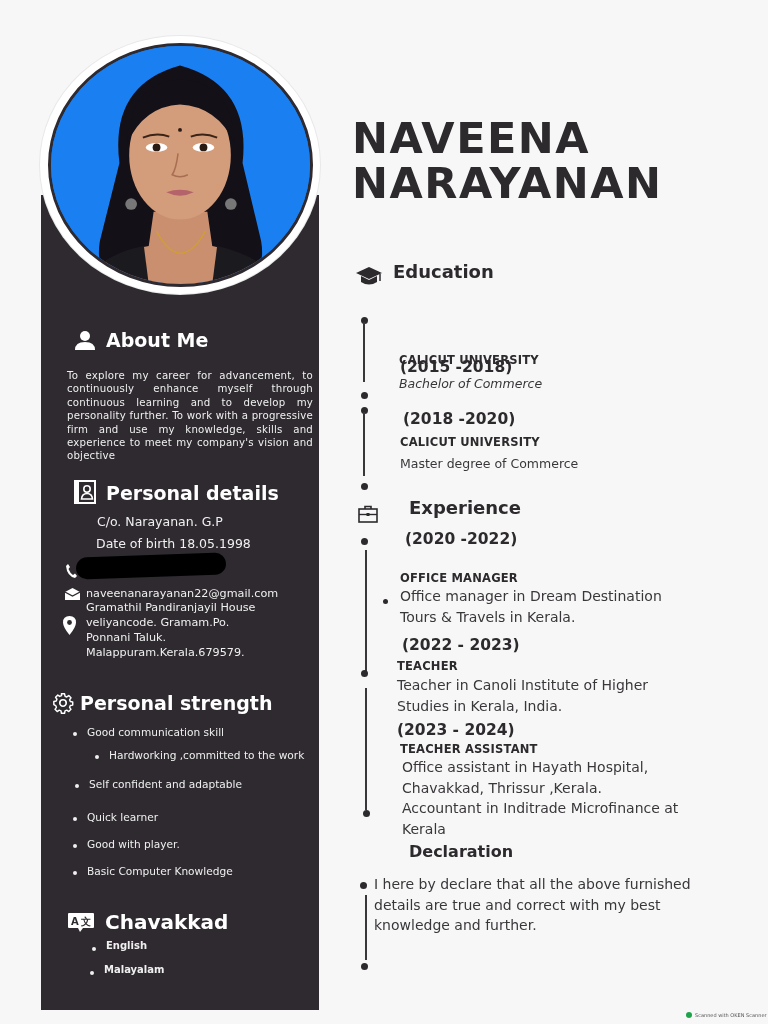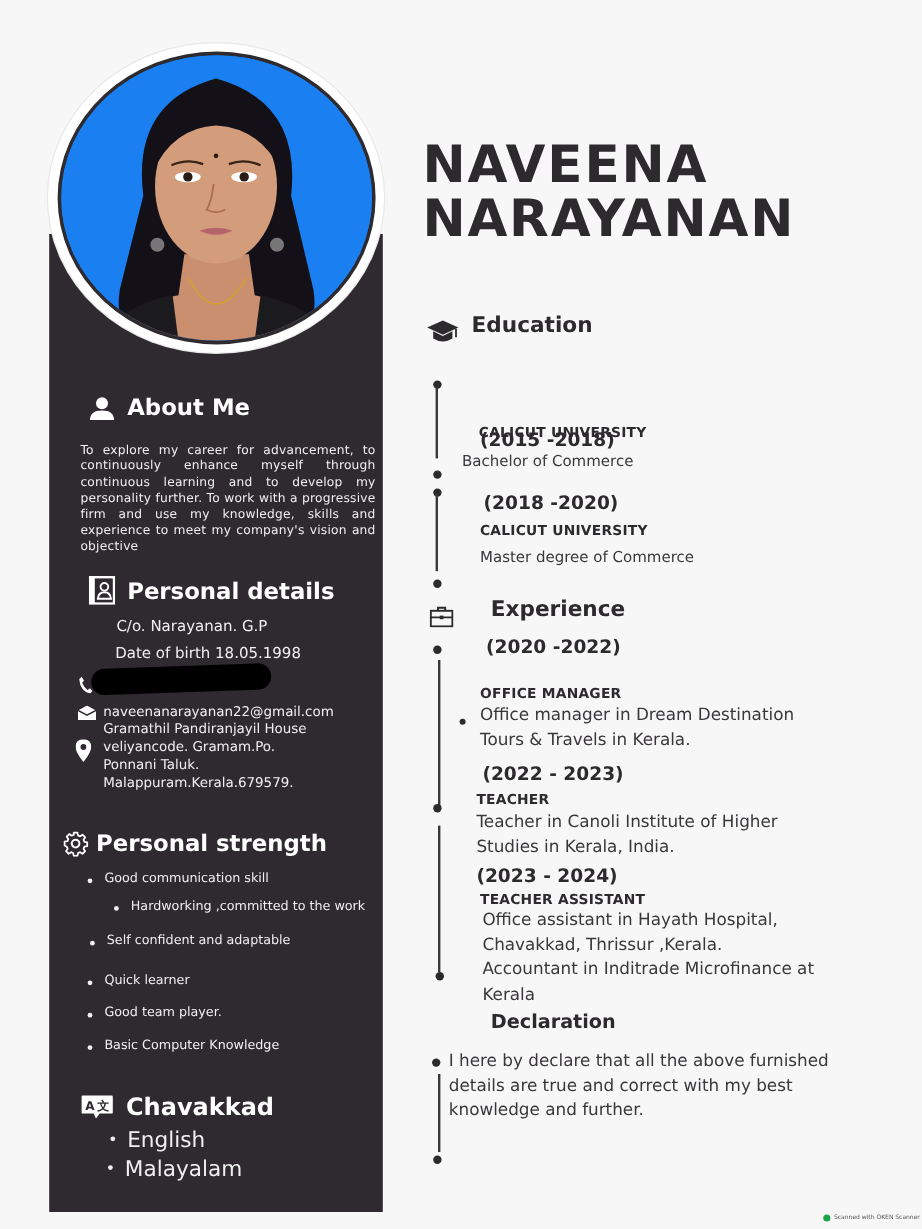--- a/index.html
+++ b/index.html
@@ -48,21 +48,21 @@
       background: #000; border-radius: 12px; transform: rotate(-2deg);
     }
     .bullet-list { position: absolute; list-style: none; }
     .bullet-list li {
       position: absolute; font-size: 10.6px; color: #f0f0f0; white-space: nowrap;
     }
     .bullet-list li::before {
       content: ""; position: absolute; left: -14px; top: 6px; width: 4px; height: 4px;
       border-radius: 50%; background: #f0f0f0;
     }
-    .lang-list li { font-size: 18px; }
+    .lang-list li { font-size: 10px; font-weight: bold; }
     .lang-list li::before { top: 7px; }
 
     
     .name {
       position: absolute; left: 352px; top: 116px; font-weight: bold;
       font-size: 43px; line-height: 45px; letter-spacing: 1.5px; color: #2d2a2e;
     }
     .main-heading {
       position: absolute; font-weight: bold; font-size: 18px; color: #2d2a2e;
     }
@@ -174,21 +174,21 @@
         <path d="M10.3 2h3.4l.5 2.6 1.9.8 2.2-1.5 2.4 2.4-1.5 2.2.8 1.9 2.6.5v3.4l-2.6.5-.8 1.9 1.5 2.2-2.4 2.4-2.2-1.5-1.9.8-.5 2.6h-3.4l-.5-2.6-1.9-.8-2.2 1.5-2.4-2.4 1.5-2.2-.8-1.9L2 13.7v-3.4l2.6-.5.8-1.9-1.5-2.2 2.4-2.4 2.2 1.5 1.9-.8z" fill="none" stroke="#fff" stroke-width="1.6" stroke-linejoin="round"></path>
       </svg>
   </span>
   <span>Personal strength</span>
 </div>
 <ul class="bullet-list" style="left:0; top:0;">
   <li style="left:87px; top:726px;">Good communication skill</li>
   <li style="left:87px; top:749px;margin-left:22px;">Hardworking ,committed to the work</li>
   <li style="left:89px; top:778px;">Self confident and adaptable</li>
   <li style="left:87px; top:811px;">Quick learner</li>
-  <li style="left:87px; top:838px;">Good team player.</li>
+  <li style="left:87px; top:838px;">Good with player.</li>
   <li style="left:87px; top:865px;">Basic Computer Knowledge</li>
 </ul>
 
 <div class="side-heading" style="left:67px; top:910px; font-size:20px;">
   <span class="icn">
     <svg width="28" height="22" viewBox="0 0 28 22">
         <path d="M2 1 H26 Q27 1 27 2 V15 Q27 16 26 16 H16 L13 20 L11 16 H2 Q1 16 1 15 V2 Q1 1 2 1 Z" fill="#fff"></path>
         <text x="4" y="13" font-size="10" font-weight="bold" fill="#2e2a2f" font-family="DejaVu Sans, sans-serif">A</text>
         <text x="14" y="13" font-size="10" font-weight="bold" fill="#2e2a2f" font-family="DejaVu Sans, sans-serif">文</text>
       </svg>
@@ -216,21 +216,21 @@
 
 <div class="dot" style="left:361px; top:317px;"></div>
 <div class="vline" style="left:363px; top:322px; height:60px;"></div>
 <div class="dot" style="left:361px; top:392px;"></div>
 <div class="dot" style="left:361px; top:407px;"></div>
 <div class="vline" style="left:363px; top:412px; height:64px;"></div>
 <div class="dot" style="left:361px; top:483px;"></div>
 
 <div class="year" style="left:400px; top:330px;margin-top:28px;">(2015 -2018)</div>
 <div class="inst" style="left:399px; top:353px;">CALICUT UNIVERSITY</div>
-<div class="desc" style="left:385px; top:376px;">Bachelor of Commerce</div>
+<div class="desc" style="left:399px; top:376px;font-style:italic;">Bachelor of Commerce</div>
 
 <div class="year" style="left:403px; top:410px;">(2018 -2020)</div>
 <div class="inst" style="left:400px; top:435px;">CALICUT UNIVERSITY</div>
 <div class="desc" style="left:400px; top:456px;">Master degree of Commerce</div>
 
 <span class="abs" style="left:358px; top:505px;">
   <svg width="20" height="18" viewBox="0 0 20 18">
       <rect x="1" y="4" width="18" height="13" fill="none" stroke="#2d2a2e" stroke-width="1.6"></rect>
       <path d="M7 4 V1.5 H13 V4" fill="none" stroke="#2d2a2e" stroke-width="1.6"></path>
       <path d="M1 9.5 H19" stroke="#2d2a2e" stroke-width="1.4"></path>

